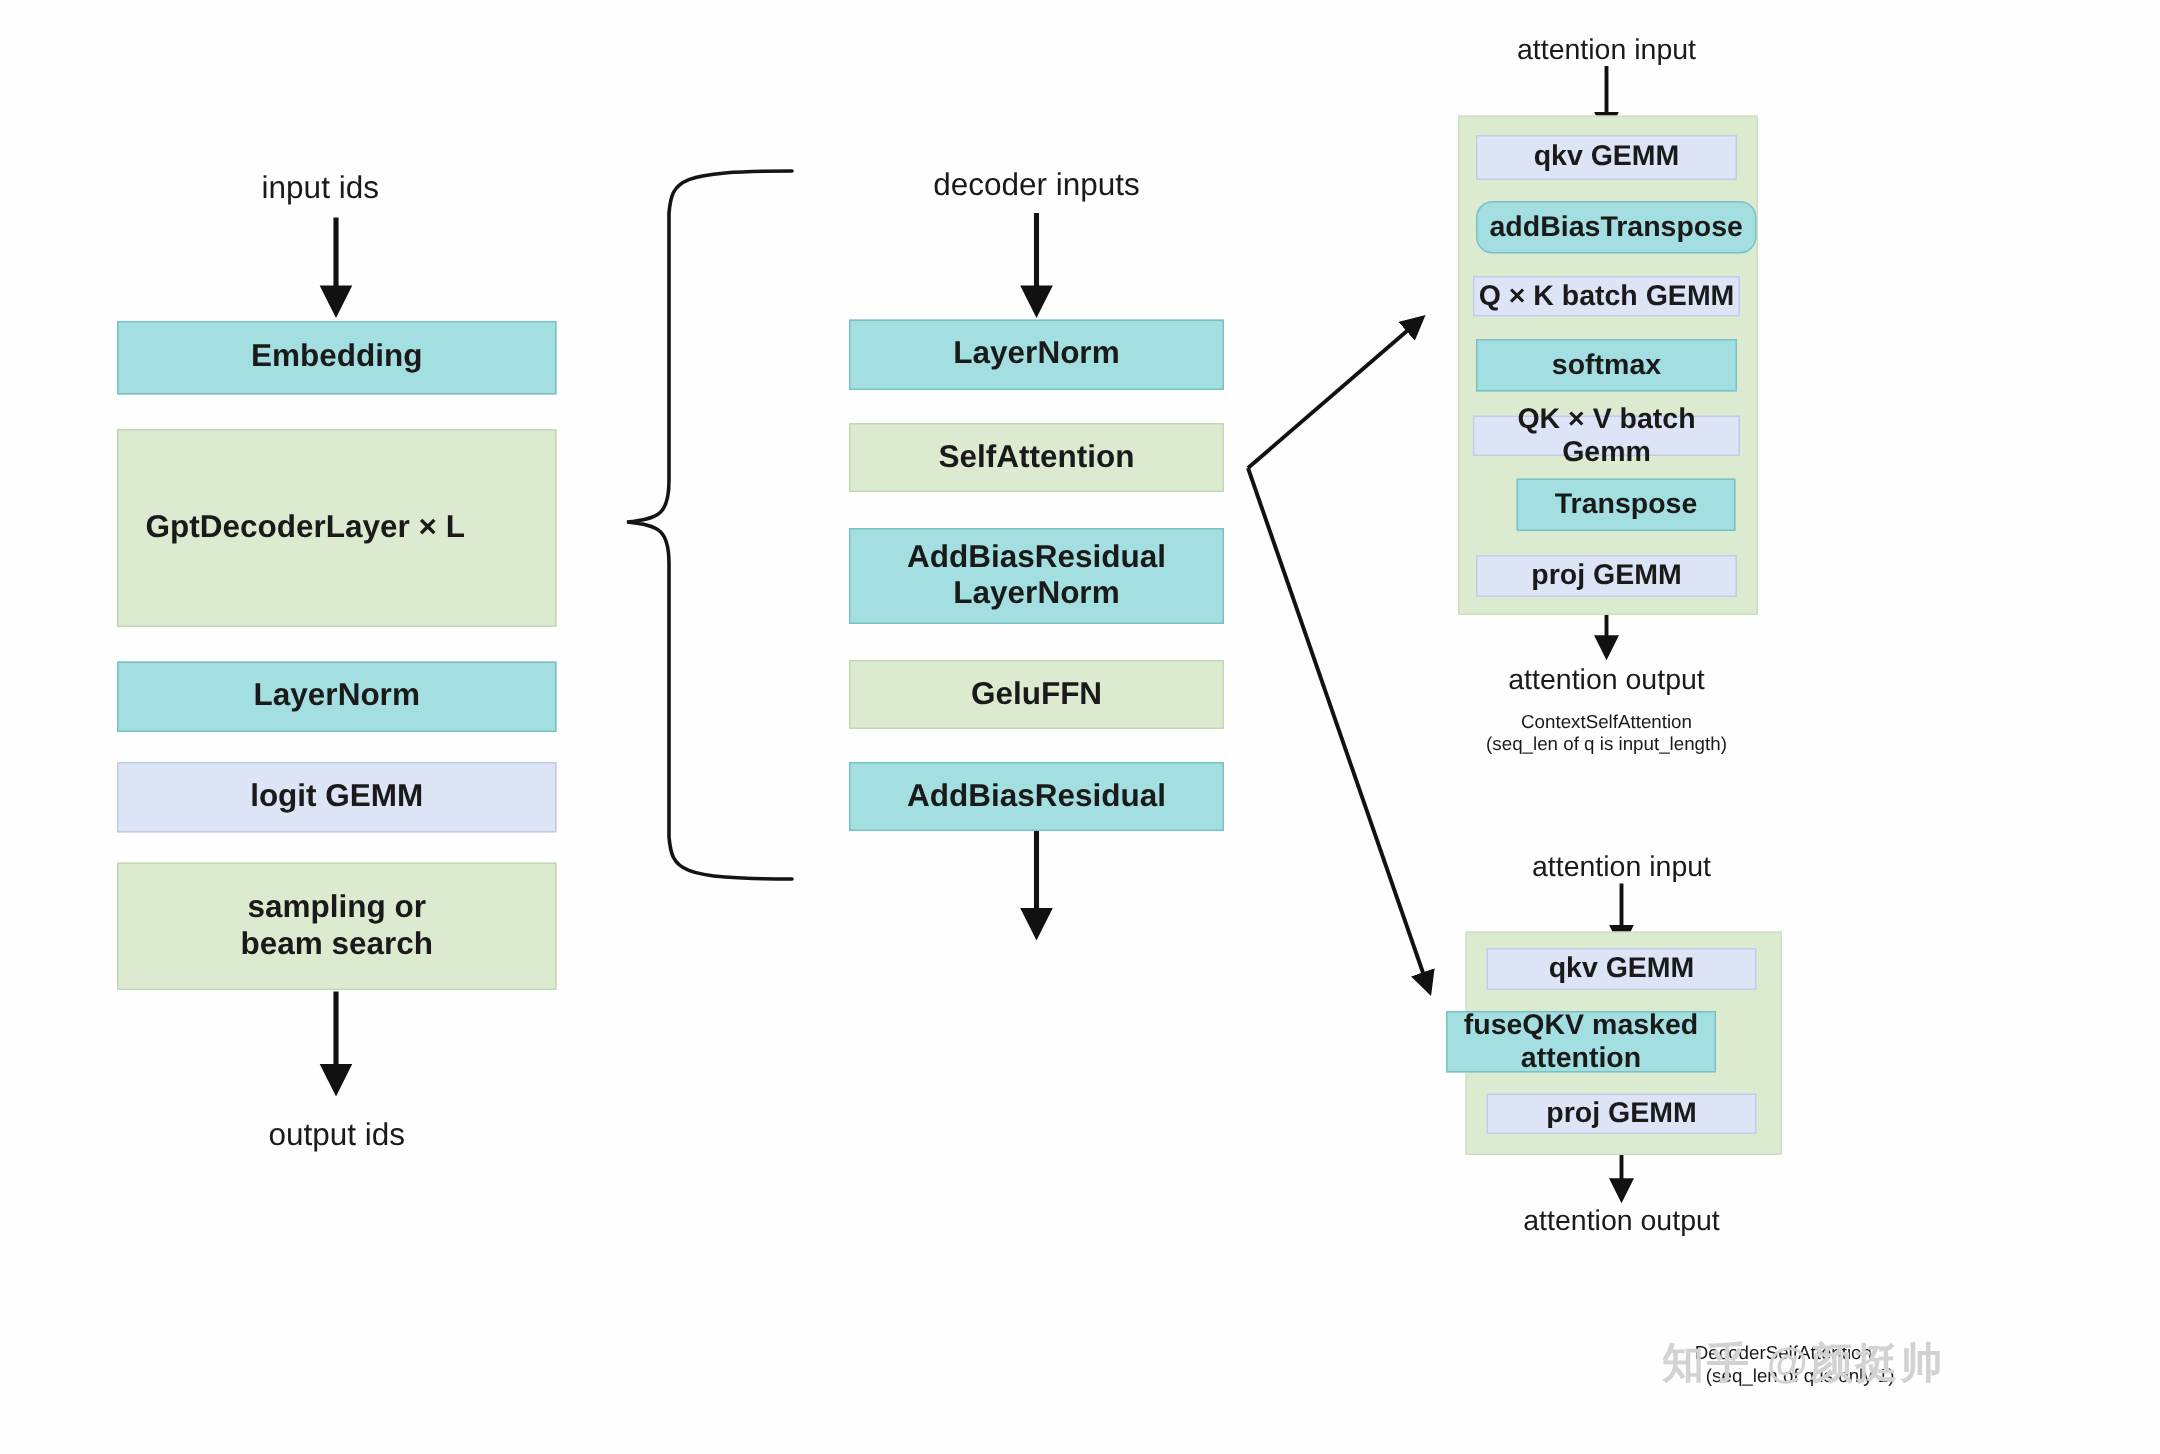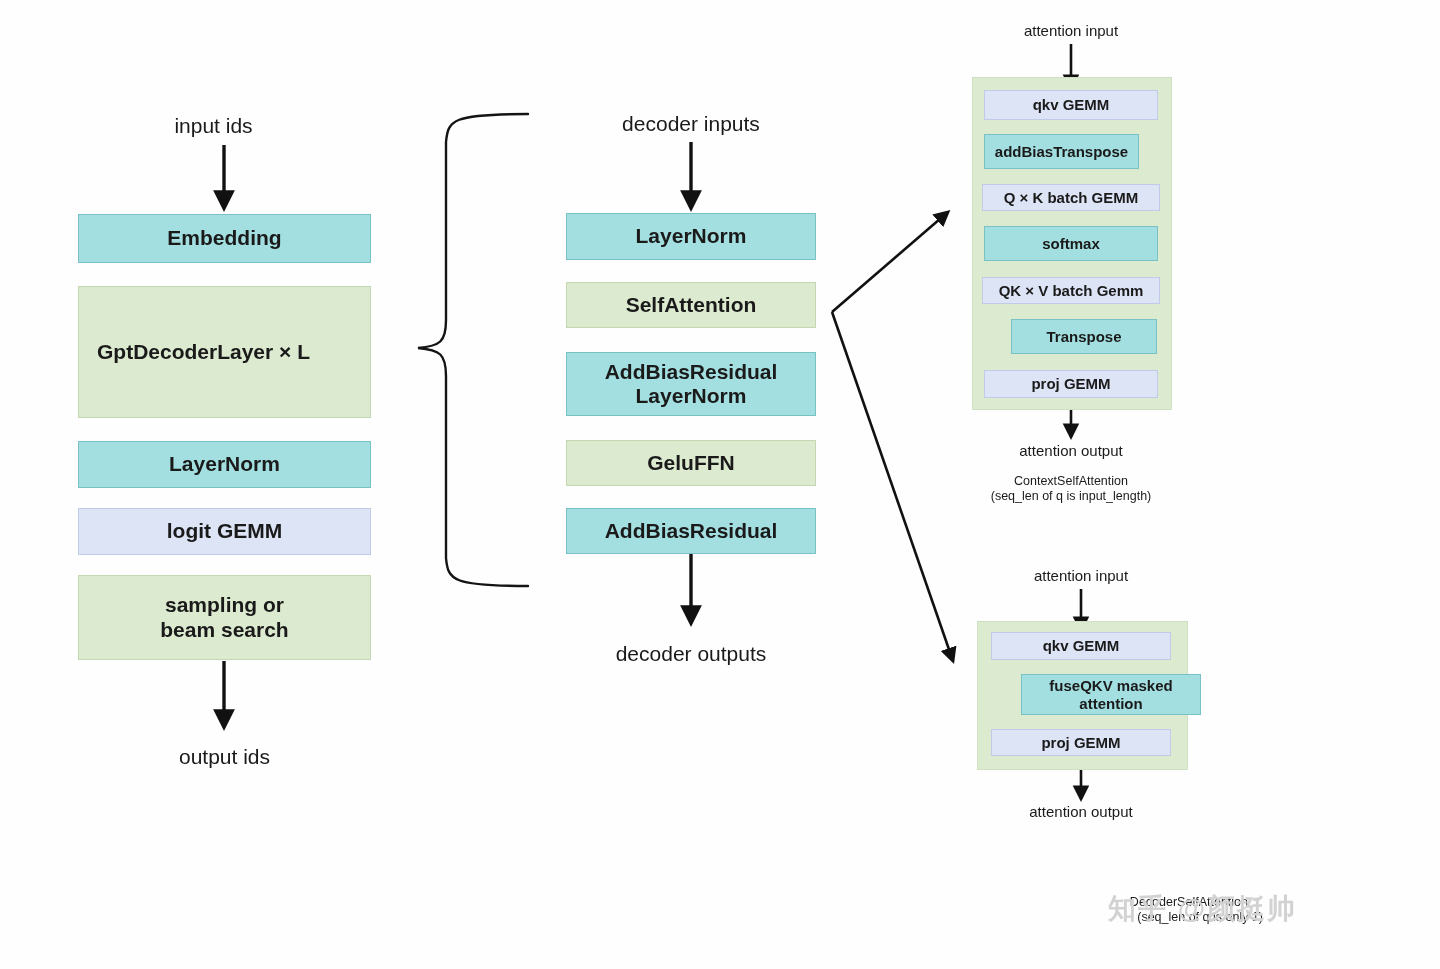--- a/index.html
+++ b/index.html
@@ -43,21 +43,21 @@
   .grouper { background: #dcead0; border: 1px solid #cfe0c2; }
 
   .label {
     position: absolute;
     color: #1a1a1a;
     white-space: pre-line;
     text-align: center;
     line-height: 1.25;
   }
   .big   { font-size: 21px; }
-  .small { font-size: 15px; text-align: center; }
+  .small { font-size: 19px; text-align: center; }
   .tiny  { font-size: 12.5px; }
 
   .watermark {
     position: absolute;
     color: #d2d2d2;
     font-size: 28px;
     font-weight: bold;
     letter-spacing: 2px;
     white-space: nowrap;
     user-select: none;
@@ -123,29 +123,28 @@
 
   <div class="node green big" style="left:566px; top:282px; width:250px; height:46px;">SelfAttention</div>
 
   <div class="node teal big" style="left:566px; top:352px; width:250px; height:64px;">AddBiasResidual
 LayerNorm</div>
 
   <div class="node green big" style="left:566px; top:440px; width:250px; height:46px;">GeluFFN</div>
 
   <div class="node teal big" style="left:566px; top:508px; width:250px; height:46px;">AddBiasResidual</div>
 
-  <div class="label big" style="left:566px; top:641px; width:250px;">decoder outputs</div>
 
   <div class="label small" style="left:971px; top:22px; width:200px;">attention input</div>
 
   <div class="grouper" style="position:absolute; left:972px; top:77px; width:198px; height:331px;"></div>
 
   <div class="node blue small" style="left:984px; top:90px; width:174px; height:30px;">qkv GEMM</div>
 
-  <div class="node teal small" style="left:984px; top:134px; width:155px; height:35px;">addBiasTranspose</div>
+  <div class="node teal small" style="left:984px; top:134px; width:187px; height:35px;border-radius:11px;">addBiasTranspose</div>
 
   <div class="node blue small" style="left:982px; top:184px; width:178px; height:27px;">Q  ×  K batch GEMM</div>
 
   <div class="node teal small" style="left:984px; top:226px; width:174px; height:35px;">softmax</div>
 
   <div class="node blue small" style="left:982px; top:277px; width:178px; height:27px;">QK  ×  V batch Gemm</div>
 
   <div class="node teal small" style="left:1011px; top:319px; width:146px; height:35px;">Transpose</div>
 
   <div class="node blue small" style="left:984px; top:370px; width:174px; height:28px;">proj GEMM</div>
@@ -154,21 +153,21 @@
 
   <div class="label tiny" style="left:971px; top:474px; width:200px;">ContextSelfAttention</div>
   <div class="label tiny" style="left:951px; top:489px; width:240px;">(seq_len of q is input_length)</div>
 
   <div class="label small" style="left:981px; top:567px; width:200px;">attention input</div>
 
   <div class="grouper" style="position:absolute; left:977px; top:621px; width:209px; height:147px;"></div>
 
   <div class="node blue small" style="left:991px; top:632px; width:180px; height:28px;">qkv GEMM</div>
 
-  <div class="node teal small" style="left:1021px; top:674px; width:180px; height:41px;">fuseQKV masked
+  <div class="node teal small" style="left:964px; top:674px; width:180px; height:41px;">fuseQKV masked
 attention</div>
 
   <div class="node blue small" style="left:991px; top:729px; width:180px; height:27px;">proj GEMM</div>
 
   <div class="label small" style="left:981px; top:803px; width:200px;">attention output</div>
 
   <div class="label tiny" style="left:1008px; top:895px; width:240px; text-align:right;">DecoderSelfAttention</div>
   <div class="label tiny" style="left:1003px; top:910px; width:260px; text-align:right;">(seq_len of q is only 1)</div>
 
   <div class="watermark" style="left:1108px; top:890px;">知乎 @颜挺帅</div>

